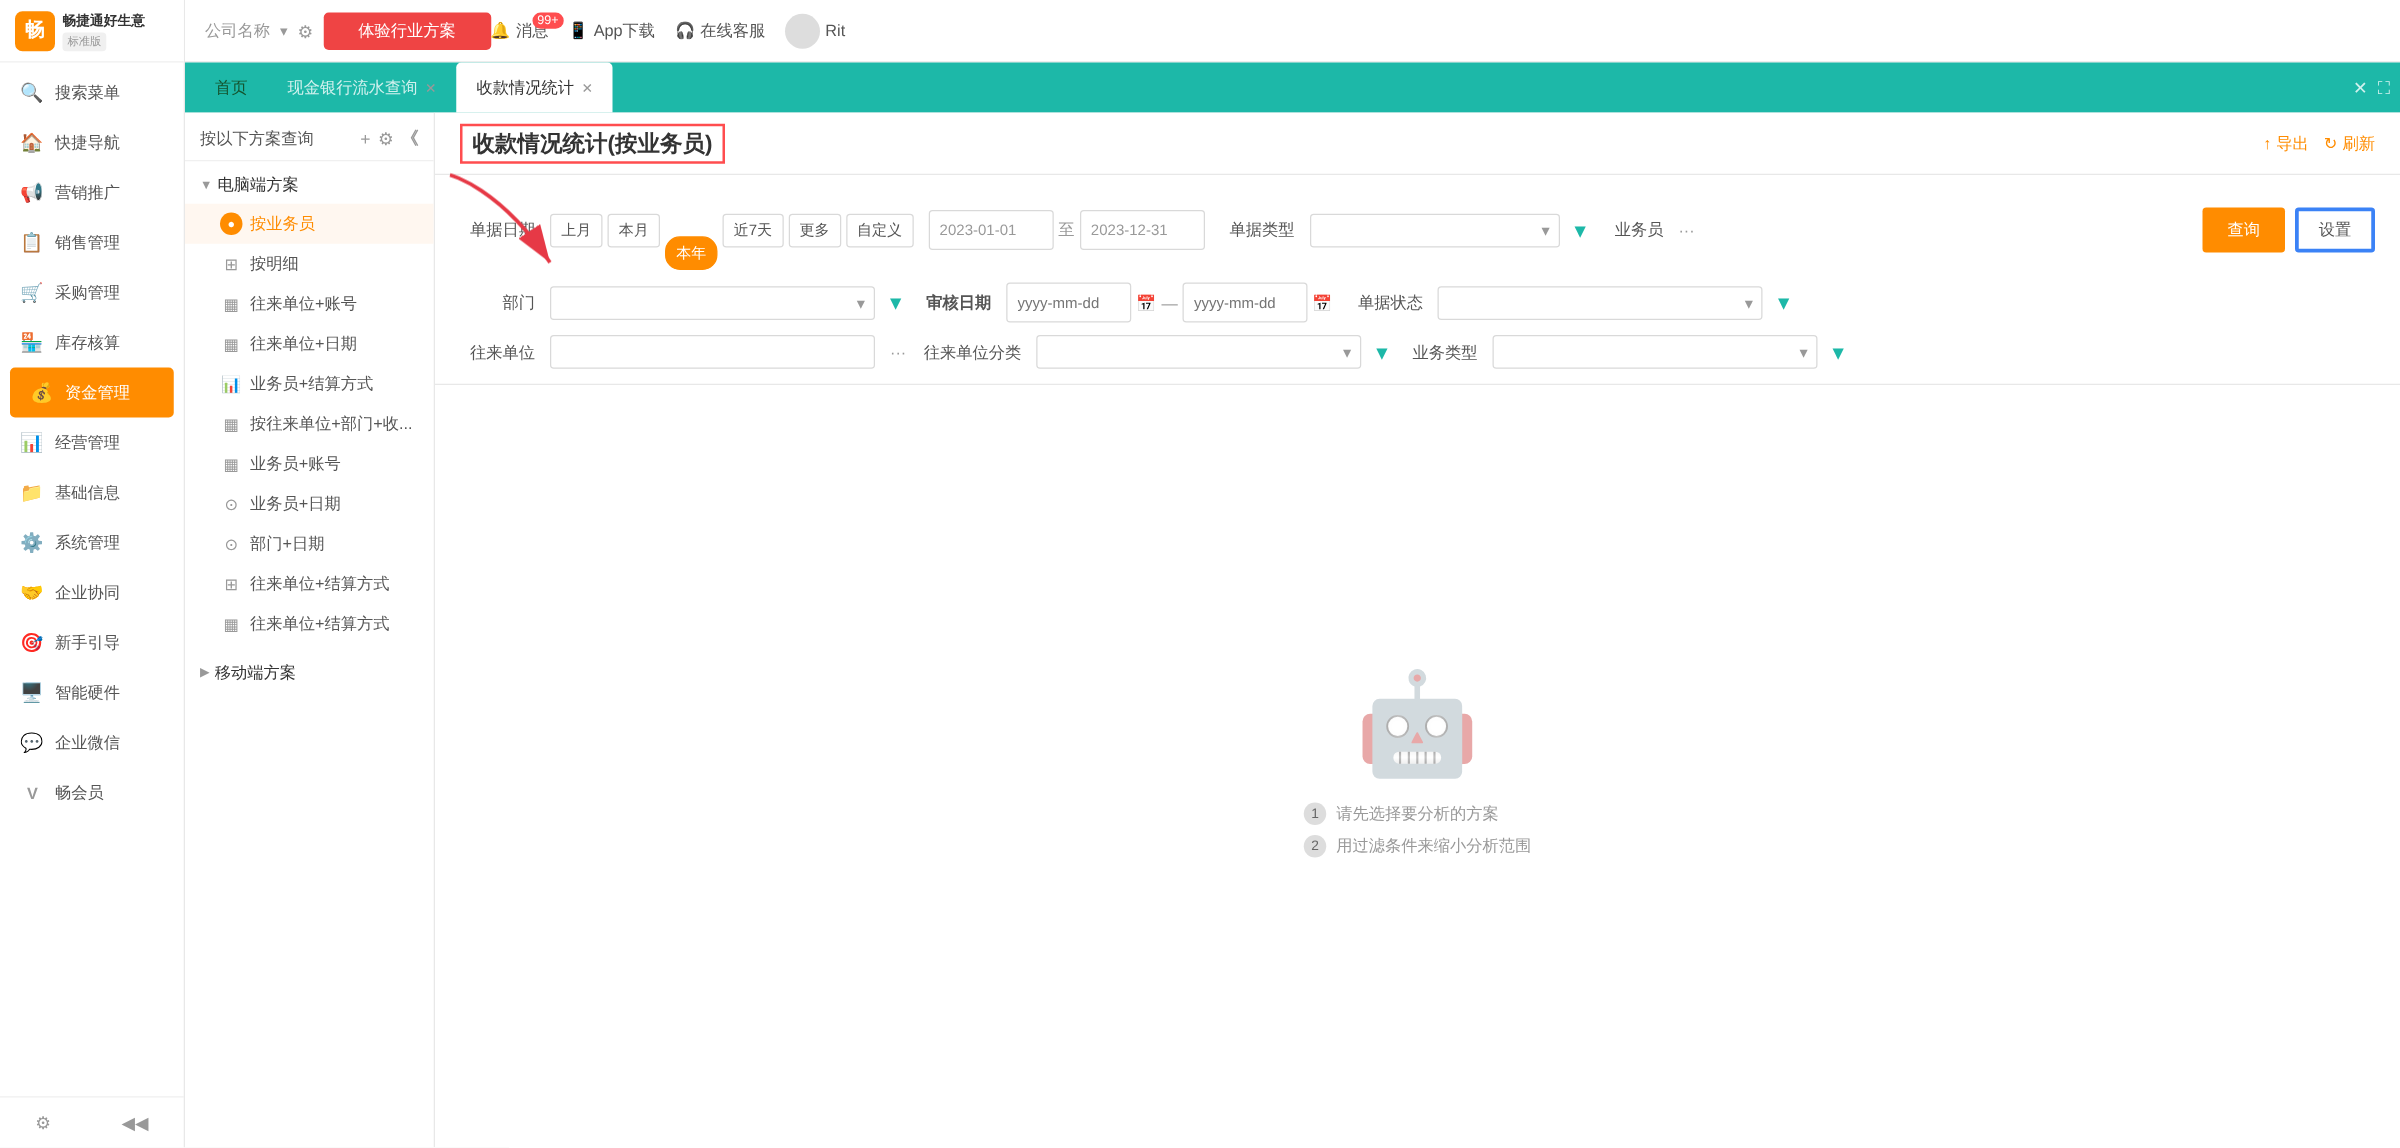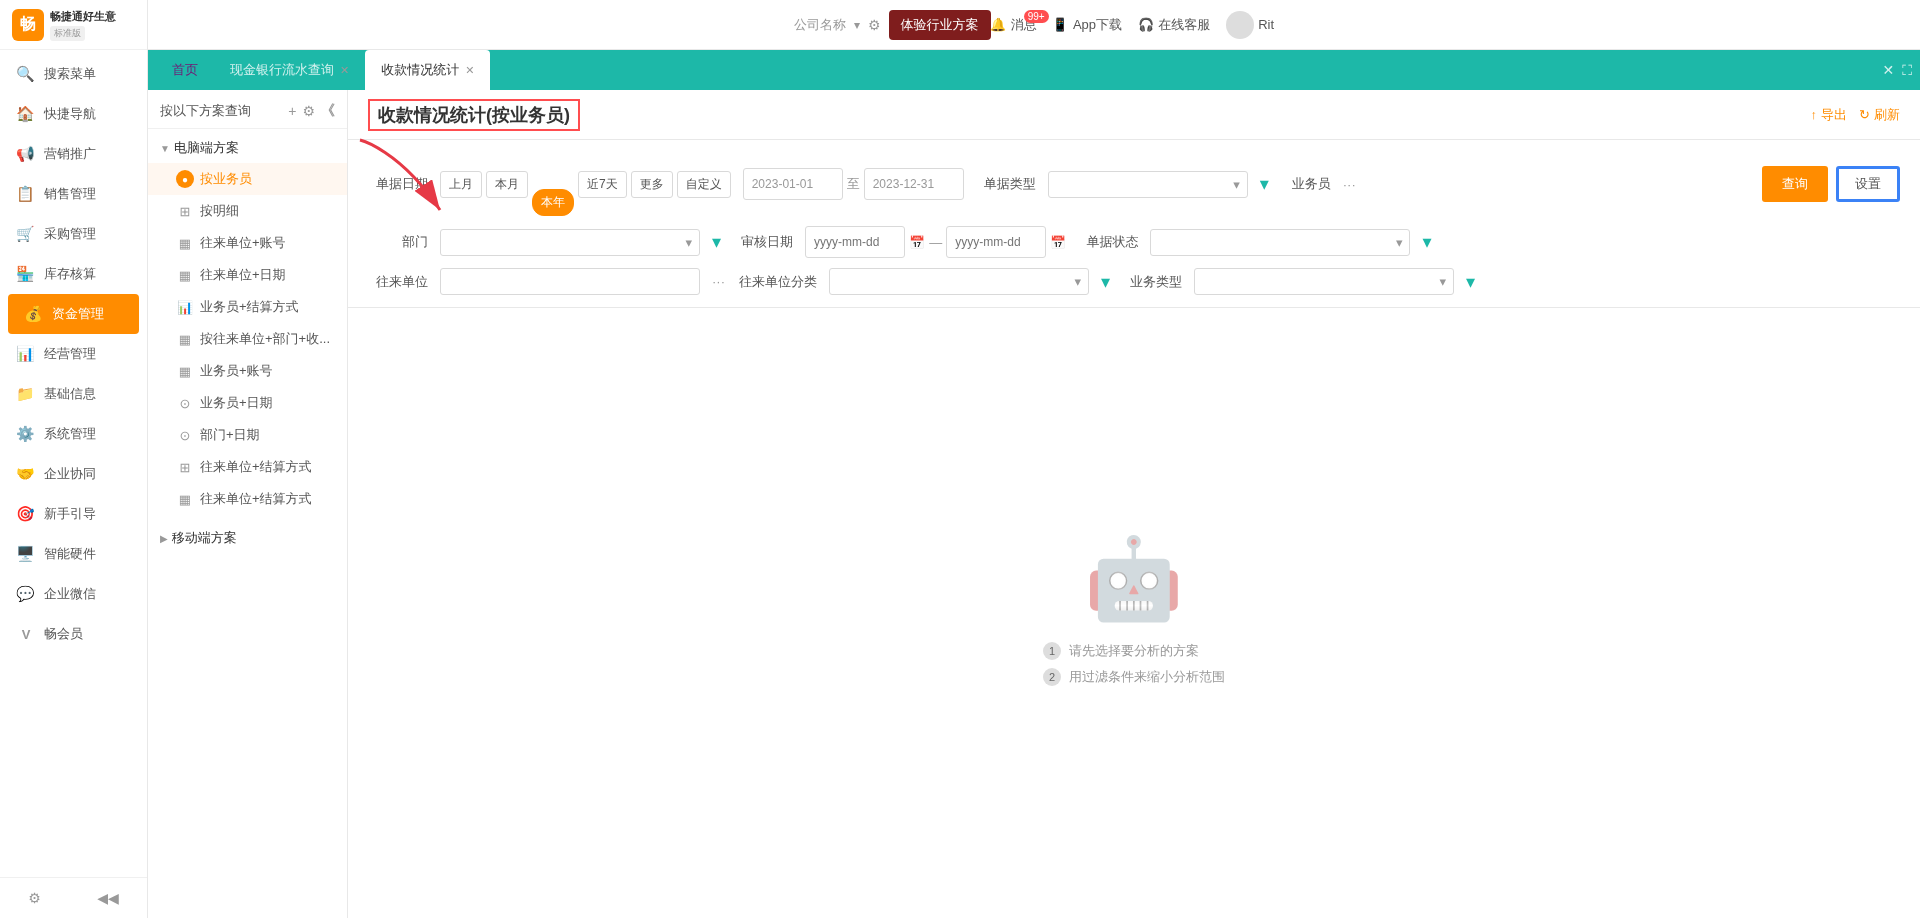--- a/index.html
+++ b/index.html
@@ -19,38 +19,38 @@
     .sidebar-item.active .sidebar-icon { color: #fff; }
     .sidebar-item-label { font-size: 13px; }
 
     .sidebar-bottom { padding: 12px 0; border-top: 1px solid #f0f0f0; display: flex; align-items: center; justify-content: space-around; }
     .sidebar-bottom-btn { color: #999; cursor: pointer; font-size: 14px; }
 
     
     .main { flex: 1; display: flex; flex-direction: column; overflow: hidden; }
 
     
-    .top-header { height: 50px; background: #fff; display: flex; align-items: center; justify-content: center; padding: 0 16px; border-bottom: 1px solid #e8e8e8; flex-shrink: 0; }
+    .top-header { height: 50px; background: #fff; display: flex; align-items: center; justify-content: flex-start; padding: 0 16px; border-bottom: 1px solid #e8e8e8; flex-shrink: 0; }
     .top-header-left { display: flex; align-items: center; gap: 8px; }
     .header-breadcrumb { color: #999; font-size: 13px; }
     .header-dropdown-icon { color: #999; font-size: 12px; cursor: pointer; }
     .header-gear-icon { color: #999; font-size: 14px; cursor: pointer; }
-    .header-trial-btn { background: #7f1d1d; color: #fff; border: none; padding: 6px 12px; border-radius: 4px; cursor: pointer; font-size: 13px; font-family: Liberation Mono, monospace; }
+    .header-trial-btn { background: #ef4444; color: #fff; border: none; padding: 6px 28px; border-radius: 4px; cursor: pointer; font-size: 13px; font-family: Liberation Mono, monospace; }
     .top-header-right { display: flex; align-items: center; gap: 16px; }
     .header-msg { display: flex; align-items: center; gap: 4px; color: #555; cursor: pointer; font-size: 13px; position: relative; }
     .msg-badge { position: absolute; top: -6px; right: -12px; background: #ff4d4f; color: #fff; font-size: 10px; border-radius: 10px; padding: 1px 4px; min-width: 18px; text-align: center; }
     .header-app { display: flex; align-items: center; gap: 4px; color: #555; cursor: pointer; font-size: 13px; }
     .header-service { display: flex; align-items: center; gap: 4px; color: #555; cursor: pointer; font-size: 13px; }
     .header-user { display: flex; align-items: center; gap: 4px; }
     .user-avatar { width: 28px; height: 28px; background: #ddd; border-radius: 50%; }
 
     
     .tab-bar { height: 40px; background: #1db8a8; display: flex; align-items: center; padding: 0 8px; flex-shrink: 0; }
     .tab-item { display: flex; align-items: center; padding: 0 16px; height: 40px; cursor: pointer; font-size: 13px; color: rgba(255,255,255,0.8); position: relative; }
-    .tab-item.home { color: #701a75; }
+    .tab-item.home { color: #14532d; }
     .tab-item.active { background: #fff; color: #333; border-radius: 4px 4px 0 0; }
     .tab-item .tab-close { margin-left: 6px; font-size: 11px; color: #999; cursor: pointer; }
     .tab-spacer { flex: 1; }
     .tab-window-btns { display: flex; align-items: center; gap: 8px; }
     .tab-win-btn { color: rgba(255,255,255,0.8); cursor: pointer; font-size: 14px; }
 
     
     .content { flex: 1; display: flex; overflow: hidden; }
 
     
@@ -372,21 +372,21 @@
 
         <div class="filter-row">
           <span class="filter-label">部门</span>
           <div class="filter-select-wrapper">
             <select class="filter-select" style="min-width:260px;">
               <option value=""></option>
             </select>
           </div>
           <span style="color:#1db8a8;cursor:pointer;font-size:18px;">▾</span>
 
-          <span class="filter-label" style="width:60px;">审核日期</span>
+          <span class="filter-label" style="width:60px;font-weight:bold;">审核日期</span>
           <div class="date-range-input">
             <input class="date-input" placeholder="yyyy-mm-dd" style="color: rgb(204, 204, 204);">
             <span style="color:#999;cursor:pointer;">📅</span>
             <span class="date-separator">—</span>
             <input class="date-input" placeholder="yyyy-mm-dd" style="color: rgb(204, 204, 204);">
             <span style="color:#999;cursor:pointer;">📅</span>
           </div>
 
           <span class="filter-label" style="width:60px;">单据状态</span>
           <div class="filter-select-wrapper">

